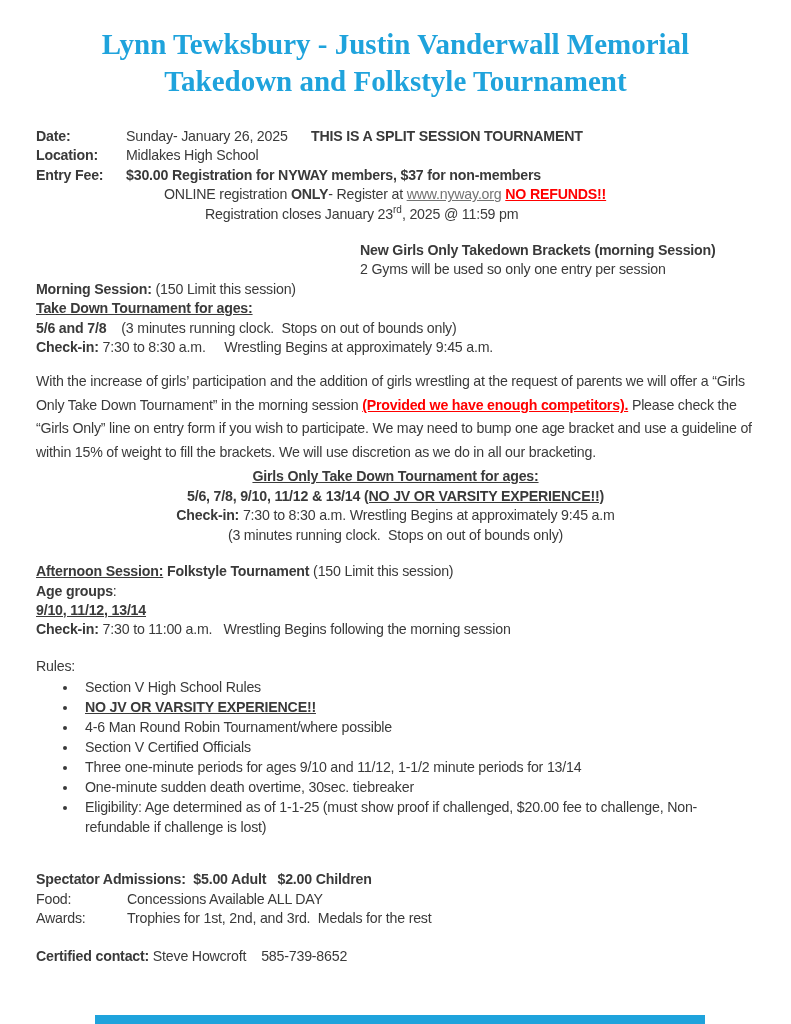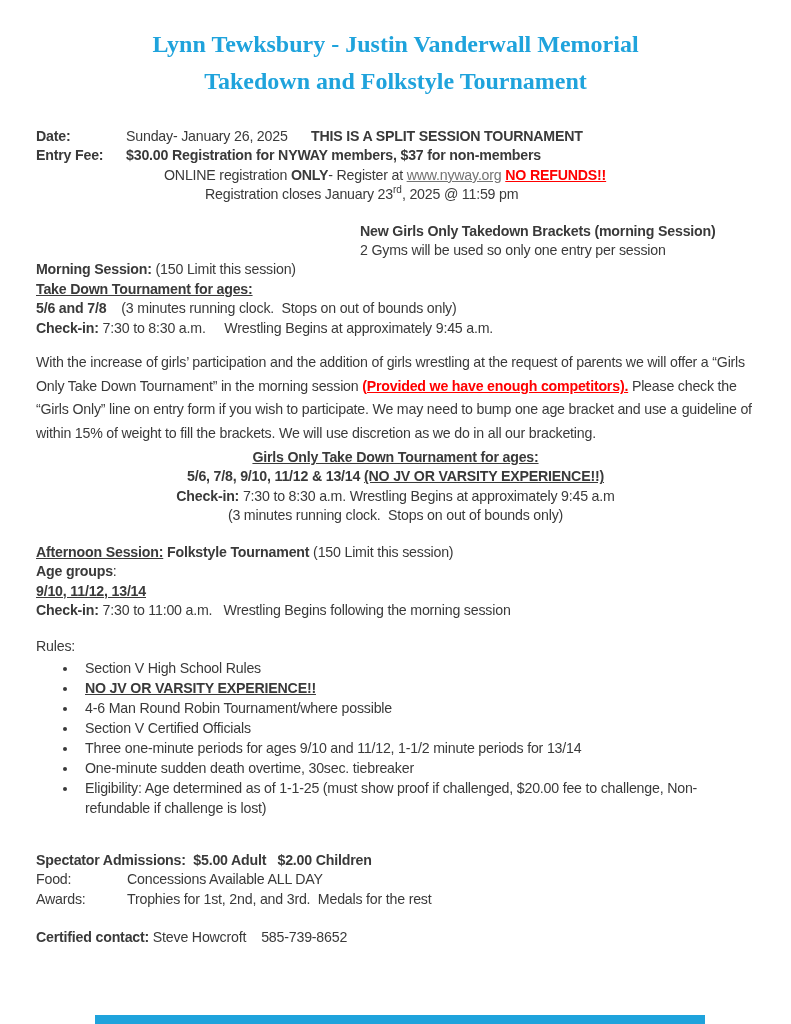--- a/index.html
+++ b/index.html
@@ -15,21 +15,21 @@
     letter-spacing: -0.2px;
     color: #3a3a3a;
   }
   .content { padding: 0 36px; }
   .line { white-space: pre-wrap; }
   .title {
     margin: 26px 0 0 0;
     text-align: center;
     font-family: "Liberation Serif", serif;
     font-weight: bold;
-    font-size: 24px;
+    font-size: 29px;
     line-height: 37px;
     letter-spacing: 0;
     color: #1fa3dc;
     white-space: pre-wrap;
   }
   .info { margin-top: 27px; line-height: 19.4px; }
   .indent1 { margin-left: 128px; }
   .indent2 { margin-left: 169px; }
   .highlights { margin-top: 17px; margin-left: 324px; line-height: 19.4px; }
   .block { line-height: 19.4px; }
@@ -54,20 +54,21 @@
 </head>
 <body>
 
 <div class="page">
   <div class="content">
 
     <div class="title"><span>Lynn Tewksbury - Justin Vanderwall Memorial</span><br><span>Takedown and Folkstyle Tournament</span></div>
 
     <div class="info">
       <div class="line"><span class="lbl">Date:</span><span class="dateval">Sunday- January 26, 2025</span><span class="b">THIS IS A SPLIT SESSION TOURNAMENT</span></div>
+      <div class="line"><span class="lbl">Location:</span><span>Midlakes High School</span></div>
       <div class="line"><span class="lbl">Entry Fee:</span><span class="b">$30.00 Registration for NYWAY members, $37 for non-members</span></div>
       <div class="line indent1"><span>ONLINE registration </span><span class="b">ONLY</span><span>- Register at </span><span class="link">www.nyway.org</span><span> </span><span class="red">NO REFUNDS!!</span></div>
       <div class="line indent2"><span>Registration closes January 23</span><sup>rd</sup><span>, 2025 @ 11:59 pm</span></div>
     </div>
 
     <div class="highlights">
       <div class="line b">New Girls Only Takedown Brackets (morning Session)</div>
       <div class="line">2 Gyms will be used so only one entry per session</div>
     </div>
 

